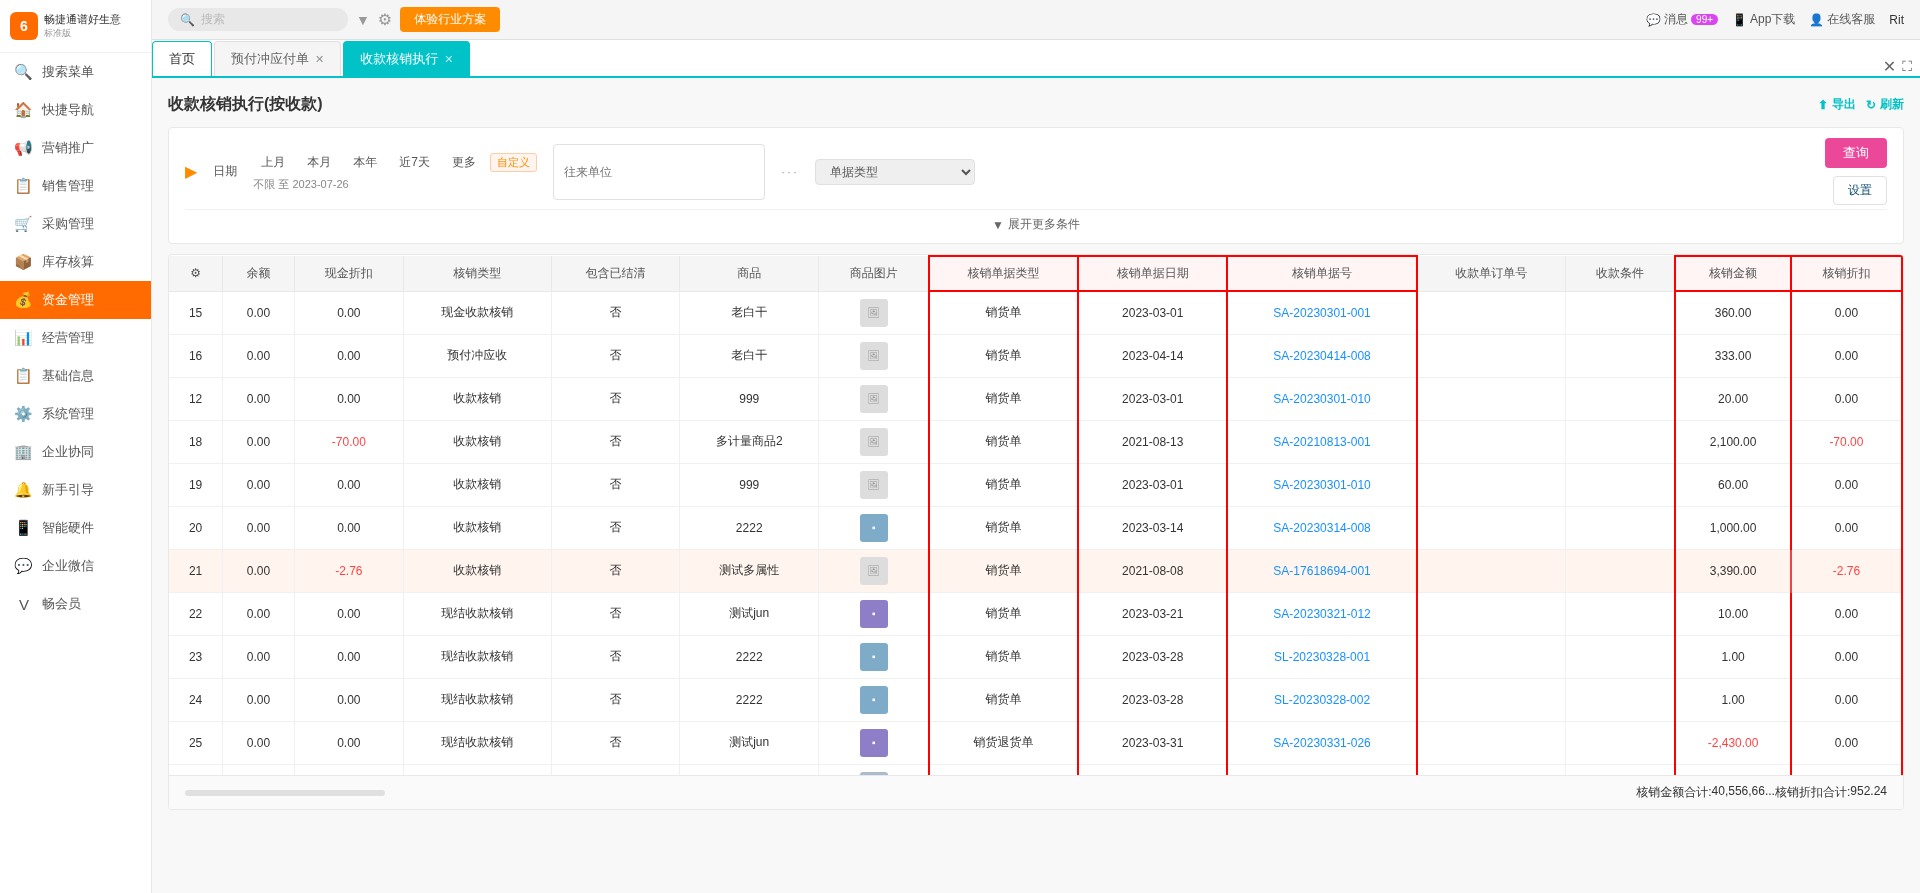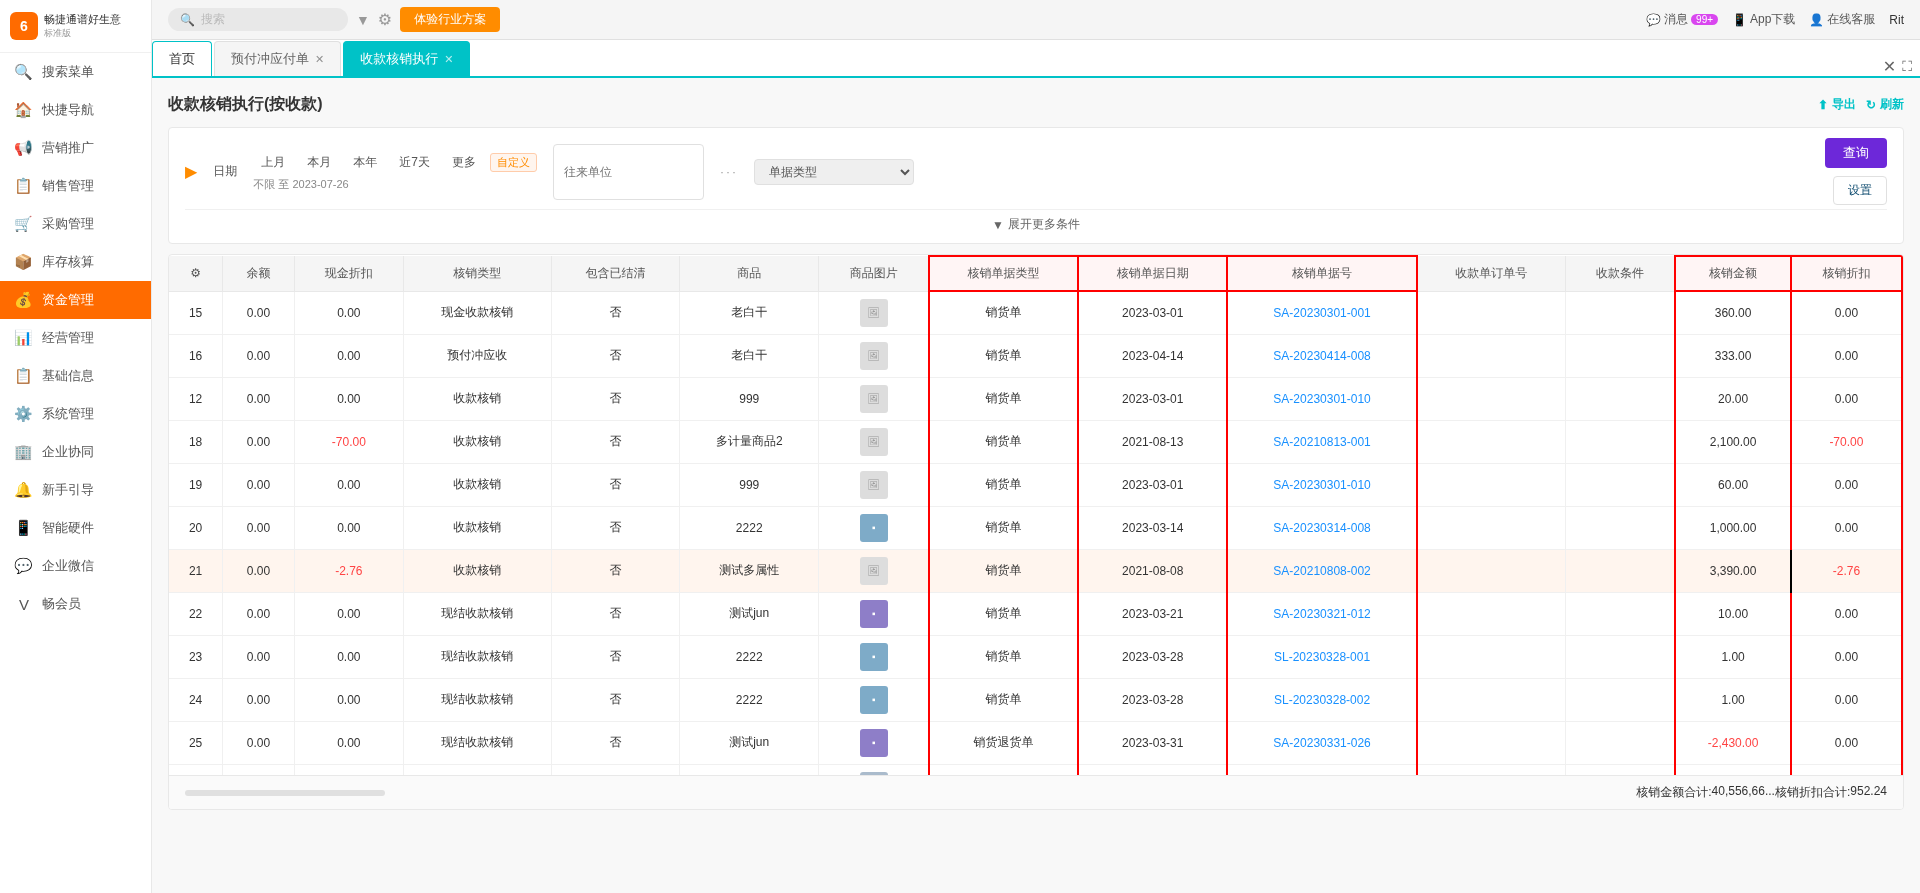--- a/index.html
+++ b/index.html
@@ -41,23 +41,23 @@
     
     .filter-bar { background: #fff; border: 1px solid #e8e8e8; border-radius: 4px; padding: 10px 16px; margin-bottom: 10px; }
     .filter-row { display: flex; align-items: center; gap: 16px; }
     .filter-arrow { color: #ff8c00; font-size: 16px; cursor: pointer; }
     .filter-label { color: #555; font-size: 12px; }
     .filter-date-options { display: flex; align-items: flex-start; flex-direction: column; gap: 2px; }
     .filter-date-row { display: flex; align-items: center; gap: 6px; }
     .date-btn { padding: 2px 8px; font-size: 12px; color: #555; cursor: pointer; border-radius: 3px; }
     .date-btn.custom { background: #fff5ee; color: #ff8c00; border: 1px solid #ffccaa; font-size: 11px; padding: 1px 6px; }
     .date-range { font-size: 11px; color: #888; margin-top: 2px; }
-    .filter-input { border: 1px solid #e0e0e0; border-radius: 4px; padding: 20px 10px; font-size: 12px; color: #999; width: 151px; }
+    .filter-input { border: 1px solid #e0e0e0; border-radius: 4px; padding: 20px 10px; font-size: 12px; color: #999; width: 212px; }
     .filter-select { border: 1px solid #e0e0e0; border-radius: 4px; padding: 4px 10px; font-size: 12px; color: #555; min-width: 160px; }
-    .query-btn { background: #6d28d9; color: white; border: none; padding: 6px 18px; border-radius: 4px; font-size: 13px; cursor: pointer; }
+    .query-btn { background: #ec4899; color: white; border: none; padding: 6px 18px; border-radius: 4px; font-size: 13px; cursor: pointer; }
     .setting-btn { background: white; color: #0c4a6e; border: 1px solid #e0e0e0; padding: 5px 14px; border-radius: 4px; font-size: 12px; cursor: pointer; margin-top: 4px; }
     .expand-btn { display: flex; align-items: center; justify-content: center; gap: 4px; color: #666; font-size: 12px; cursor: pointer; border-top: 1px solid #f0f0f0; padding-top: 6px; margin-top: 4px; }
 
     
     .table-container { background: #fff; border: 1px solid #e8e8e8; border-radius: 4px; overflow: hidden; }
     table { width: 100%; border-collapse: collapse; font-size: 12px; }
     thead tr { background: #f5f5f5; }
     th { padding: 8px 10px; text-align: center; color: #555; font-weight: normal; border-bottom: 1px solid #e8e8e8; border-right: 1px solid #e8e8e8; white-space: nowrap; }
     td { padding: 7px 10px; text-align: center; color: #333; border-bottom: 1px solid #f0f0f0; border-right: 1px solid #f0f0f0; white-space: nowrap; }
     .link-cell { color: #1890ff; cursor: pointer; }
@@ -382,24 +382,24 @@
               <td>0.00</td>
               <td class="negative">-2.76</td>
               <td>收款核销</td>
               <td>否</td>
               <td>测试多属性</td>
               <td>
                   <div class="img-placeholder">🖼</div>
                 </td>
               <td style="border-left: 2px solid red; border-right: 2px solid red; background:#fff5ee;">销货单</td>
               <td style="border-left: 2px solid red; border-right: 2px solid red; background:#fff5ee;">2021-08-08</td>
-              <td style="border-left: 2px solid red; border-right: 2px solid red; background:#fff5ee;"><span class="link-cell">SA-20210808-002</span></td>
-              <td></td>
-              <td></td>
-              <td style="border-left: 2px solid red; border-right: 2px solid #000000; background:#fff5ee;">3,390.00</td>
+              <td style="border-left: 2px solid red; border-right: 2px solid red; background:#fff5ee;"><span class="link-cell">SA-17618694-001</span></td>
+              <td></td>
+              <td></td>
+              <td style="border-left: 2px solid red; border-right: 2px solid #ef4444; background:#fff5ee;">3,390.00</td>
               <td class="negative" style="border-left: 2px solid red; border-right: 2px solid red; background:#fff5ee;">-2.76</td>
             </tr>
             <tr>
               <td>22</td>
               <td>0.00</td>
               <td>0.00</td>
               <td>现结收款核销</td>
               <td>否</td>
               <td>测试jun</td>
               <td>

